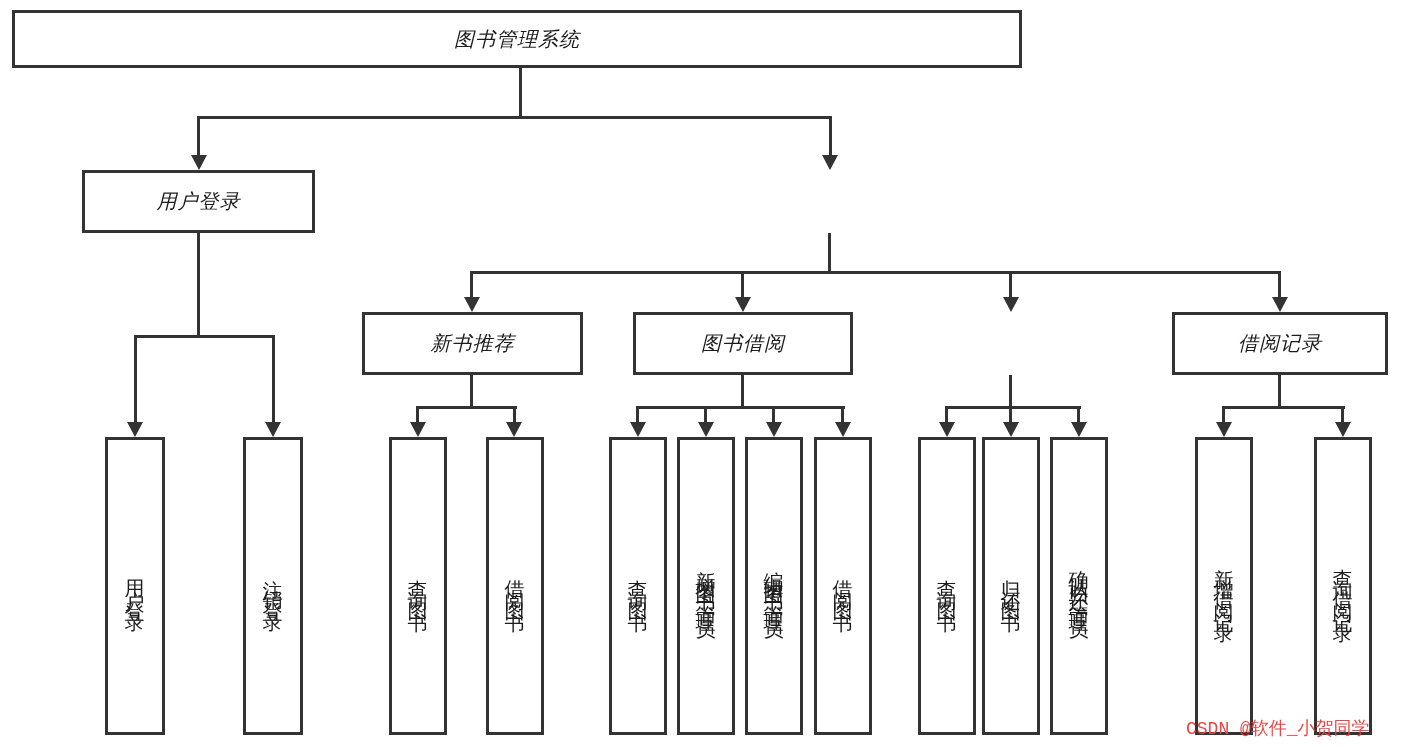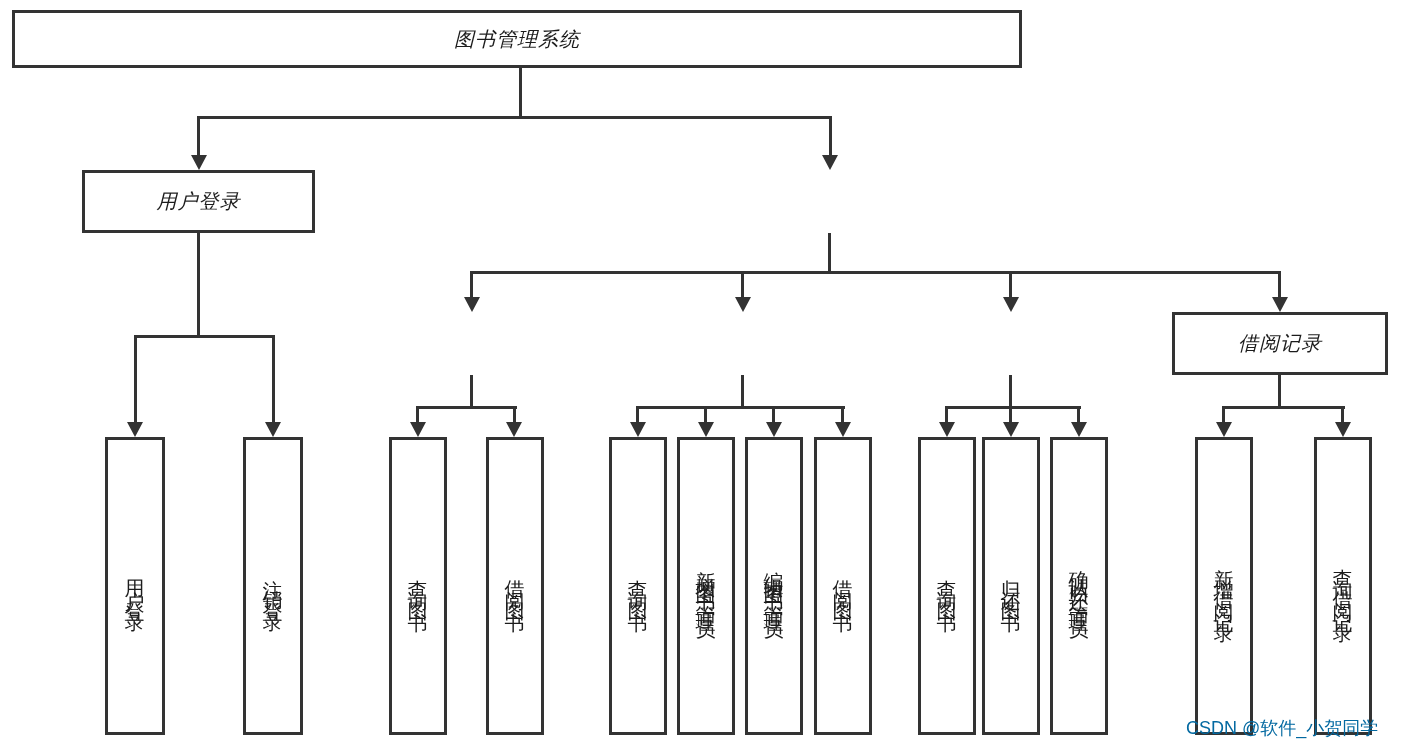--- a/index.html
+++ b/index.html
@@ -43,22 +43,23 @@
     width: 0; height: 0;
     border-left: 8px solid transparent;
     border-right: 8px solid transparent;
     border-top: 15px solid #333333;
   }
   .watermark {
     position: absolute;
     left: 1186px;
     top: 716px;
     font-size: 18px;
-    color: #0369a1;
+    color: #ef4444;
     white-space: nowrap;
+    font-family: Liberation Mono, monospace;
   }
 </style>
 </head>
 <body>
 
 <div id="canvas">
 
   <div class="box" style="left:12px; top:10px; width:1010px; height:58px;">
     <span class="hlabel">图书管理系统</span>
   </div>
@@ -85,20 +86,26 @@
   <div class="hline" style="left:470px; top:271px; width:811px;"></div>
   <div class="vline" style="left:470px; top:271px; height:28px;"></div>
   <div class="arrow" style="left:464px; top:297px;"></div>
   <div class="vline" style="left:741px; top:271px; height:28px;"></div>
   <div class="arrow" style="left:735px; top:297px;"></div>
   <div class="vline" style="left:1009px; top:271px; height:28px;"></div>
   <div class="arrow" style="left:1003px; top:297px;"></div>
   <div class="vline" style="left:1278px; top:271px; height:28px;"></div>
   <div class="arrow" style="left:1272px; top:297px;"></div>
 
+  <div class="box" style="left:362px; top:312px; width:221px; height:63px;">
+    <span class="hlabel">新书推荐</span>
+  </div>
+  <div class="box" style="left:633px; top:312px; width:220px; height:63px;">
+    <span class="hlabel">图书借阅</span>
+  </div>
   <div class="box" style="left:1172px; top:312px; width:216px; height:63px;">
     <span class="hlabel">借阅记录</span>
   </div>
 
   <div class="vline" style="left:470px; top:375px; height:34px;"></div>
   <div class="hline" style="left:416px; top:406px; width:101px;"></div>
   <div class="vline" style="left:416px; top:406px; height:18px;"></div>
   <div class="arrow" style="left:410px; top:422px;"></div>
   <div class="vline" style="left:513px; top:406px; height:18px;"></div>
   <div class="arrow" style="left:506px; top:422px;"></div>

